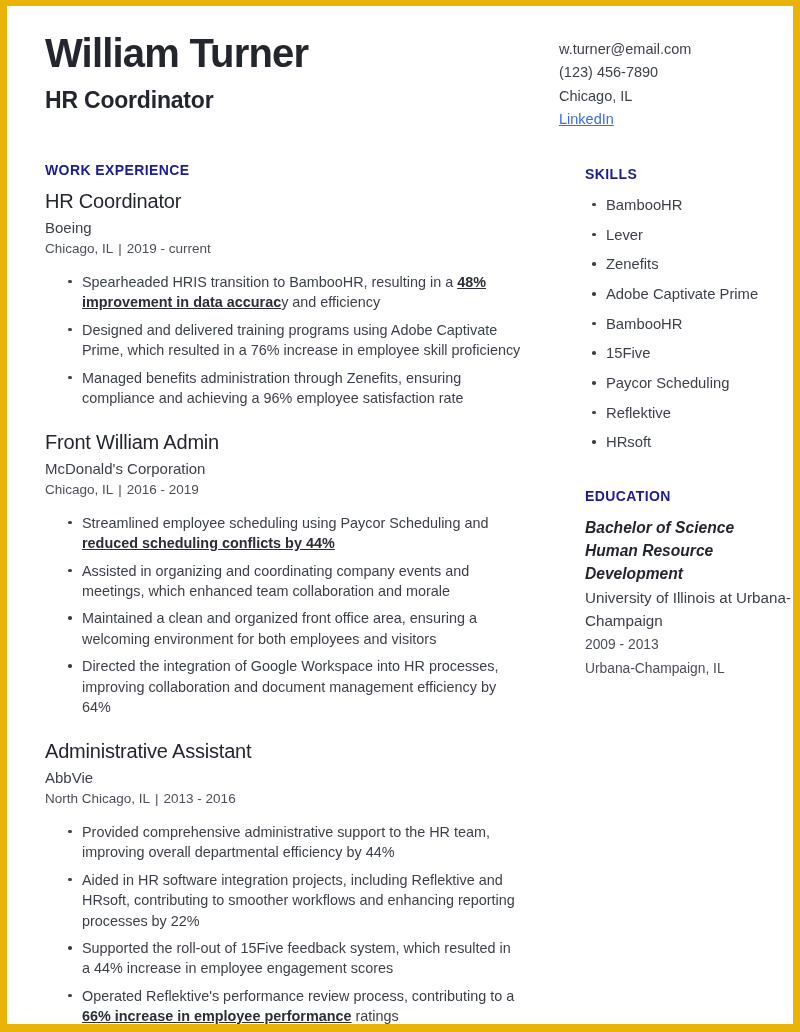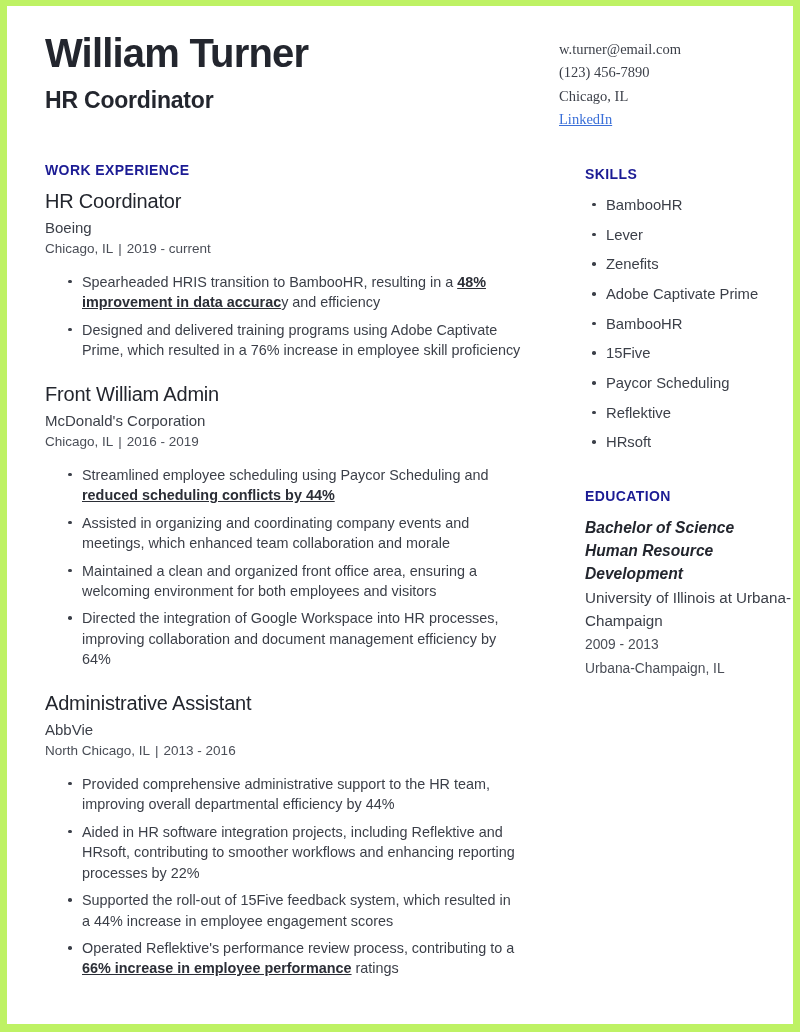--- a/index.html
+++ b/index.html
@@ -10,21 +10,21 @@
   body {
     width: 800px;
     height: 1032px;
     font-family: "Liberation Sans", sans-serif;
     overflow: hidden;
   }
   .page-frame {
     box-sizing: border-box;
     width: 800px;
     height: 1032px;
-    background: #bef264;
+    background: #eab308;
     padding: 6px 7px 8px 7px;
   }
   .page {
     box-sizing: border-box;
     width: 786px;
     height: 1018px;
     background: #ffffff;
     padding: 26px 30px 10px 38px;
     position: relative;
     overflow: hidden;
@@ -59,21 +59,20 @@
   }
   .headline {
     font-size: 23px;
     font-weight: bold;
     color: #23262e;
     letter-spacing: -0.2px;
     margin: 12px 0 0 0;
   }
   .contact {
     padding-top: 6px;
-    font-family: Liberation Serif, serif;
   }
   .contact-line {
     font-size: 14.5px;
     color: #3b3f48;
     line-height: 1.62;
   }
   .contact-link {
     font-size: 14.5px;
     color: #3a6fd8;
     line-height: 1.62;
@@ -217,20 +216,21 @@
     <div class="col-main main-section">
       <div class="section-title">WORK EXPERIENCE</div>
       <div id="jobs-container">
             <div class="job">
               <div class="job-title">HR Coordinator</div>
               <div class="job-company">Boeing</div>
               <div class="job-meta"><span>Chicago, IL</span><span class="sep">|</span><span>2019 - current</span></div>
               <ul class="bullets">
                 <li>Spearheaded HRIS transition to BambooHR, resulting in a <span class="hl">48% improvement in data accurac</span>y and efficiency</li>
                 <li>Designed and delivered training programs using Adobe Captivate Prime, which resulted in a 76% increase in employee skill proficiency</li>
+                <li>Managed benefits administration through Zenefits, ensuring compliance and achieving a 96% employee satisfaction rate</li>
               </ul>
             </div>
             <div class="job">
               <div class="job-title">Front William Admin</div>
               <div class="job-company">McDonald's Corporation</div>
               <div class="job-meta"><span>Chicago, IL</span><span class="sep">|</span><span>2016 - 2019</span></div>
               <ul class="bullets">
                 <li>Streamlined employee scheduling using Paycor Scheduling and <span class="hl">reduced scheduling conflicts by 44%</span></li>
                 <li>Assisted in organizing and coordinating company events and meetings, which enhanced team collaboration and morale</li>
                 <li>Maintained a clean and organized front office area, ensuring a welcoming environment for both employees and visitors</li>

